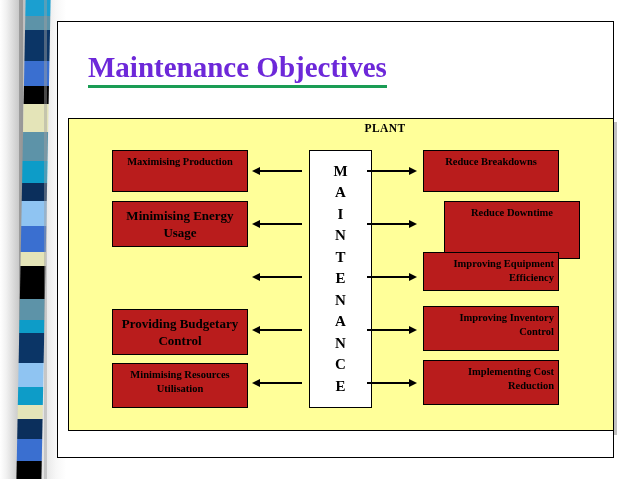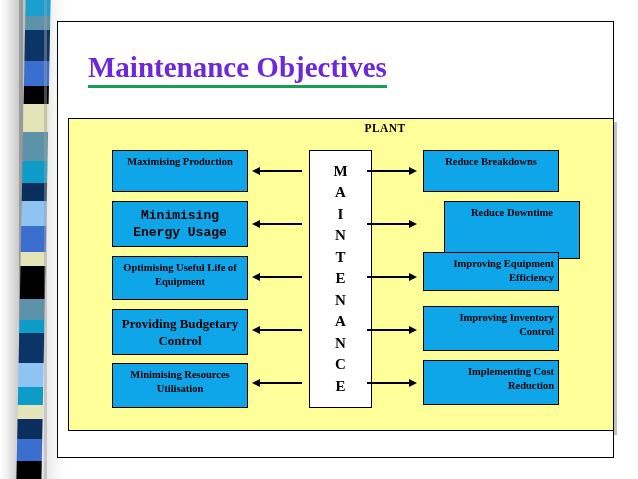--- a/index.html
+++ b/index.html
@@ -101,21 +101,21 @@
     font-weight: bold;
     font-family: "Liberation Serif", serif;
     color: #000000;
     letter-spacing: 0.4px;
     margin-left: 44px;
   }
 
   
   .node {
     position: absolute;
-    background: #0ea5e9;
+    background: #b91c1c;
     border: 1.5px solid #000000;
     box-sizing: border-box;
     display: flex;
     justify-content: center;
     font-family: "Liberation Serif", serif;
     font-weight: bold;
     color: #000000;
     text-align: center;
     line-height: 14px;
     padding: 4px 4px 0 4px;
@@ -218,25 +218,22 @@
 
 <div id="slide-title">Maintenance Objectives</div>
 
 <div id="diagram-panel">
 
   <div id="plant-label">PLANT</div>
 
   <div class="node col-left lbl-sm" style="top:31px;  height:42px;">
       <span>Maximising Production</span>
     </div>
-  <div class="node col-left lbl-md center-aligned" style="top:82px;  height:46px;font-family:Liberation Mono, monospace;">
+  <div class="node col-left lbl-md center-aligned" style="top:82px;  height:46px;">
       <span>Minimising Energy Usage</span>
-    </div>
-  <div class="node col-left lbl-sm" style="top:137px; height:44px;">
-      <span>Optimising Useful Life of Equipment</span>
     </div>
   <div class="node col-left lbl-md center-aligned" style="top:190px; height:46px;text-align:center;">
       <span>Providing Budgetary Control</span>
     </div>
   <div class="node col-left lbl-sm" style="top:244px; height:45px;">
       <span>Minimising Resources Utilisation</span>
     </div>
 
   <div id="maintenance-box">
       <div class="mletter">M</div>

